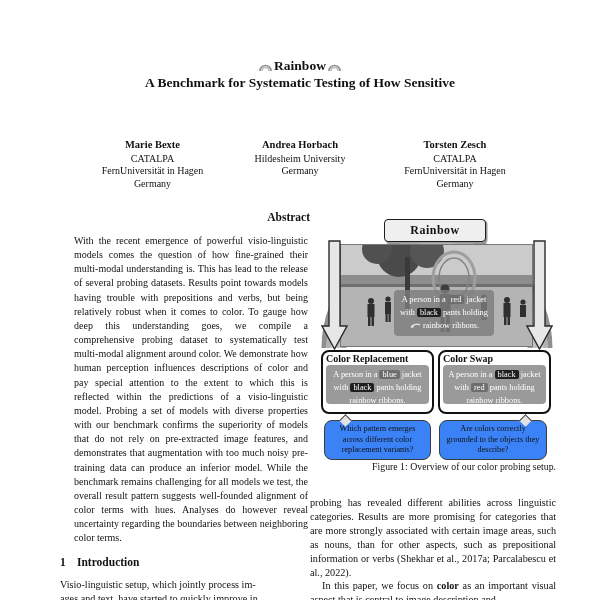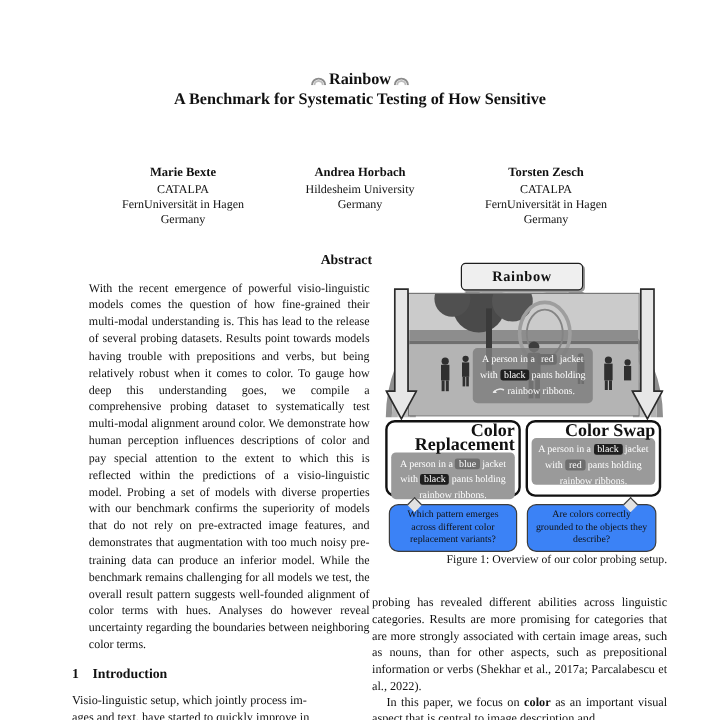--- a/index.html
+++ b/index.html
@@ -59,21 +59,21 @@
   .chip.gray{background:#6e6e6e;}
   .chip.dark{background:#1f1f1f;}
 
   .variant-box{
     top:136px; width:113px; height:64px; box-sizing:border-box;
     background:#fff; border:2px solid #111; border-radius:8px;
     padding:1px 3px 3px 3px;
   }
   .variant-box.left{left:1px;}
   .variant-box.right{left:118px;}
-  .variant-title{text-align:right; font-weight:bold; font-size:15px; line-height:12px;}
+  .variant-title{text-align:left; font-weight:bold; font-size:10px; line-height:12px;}
   .variant-panel{
     background:#9a9a9a; border-radius:4px; color:#fff;
     font-size:8.3px; line-height:13px; text-align:center;
     padding:3px 2px; height:39px; box-sizing:border-box;
   }
 
   .bubble{
     top:206px; height:40px; box-sizing:border-box;
     background:#3b82f6; border:1.3px solid #3c3c3c; border-radius:8px;
     font-size:8.2px; line-height:10.8px; text-align:center;

